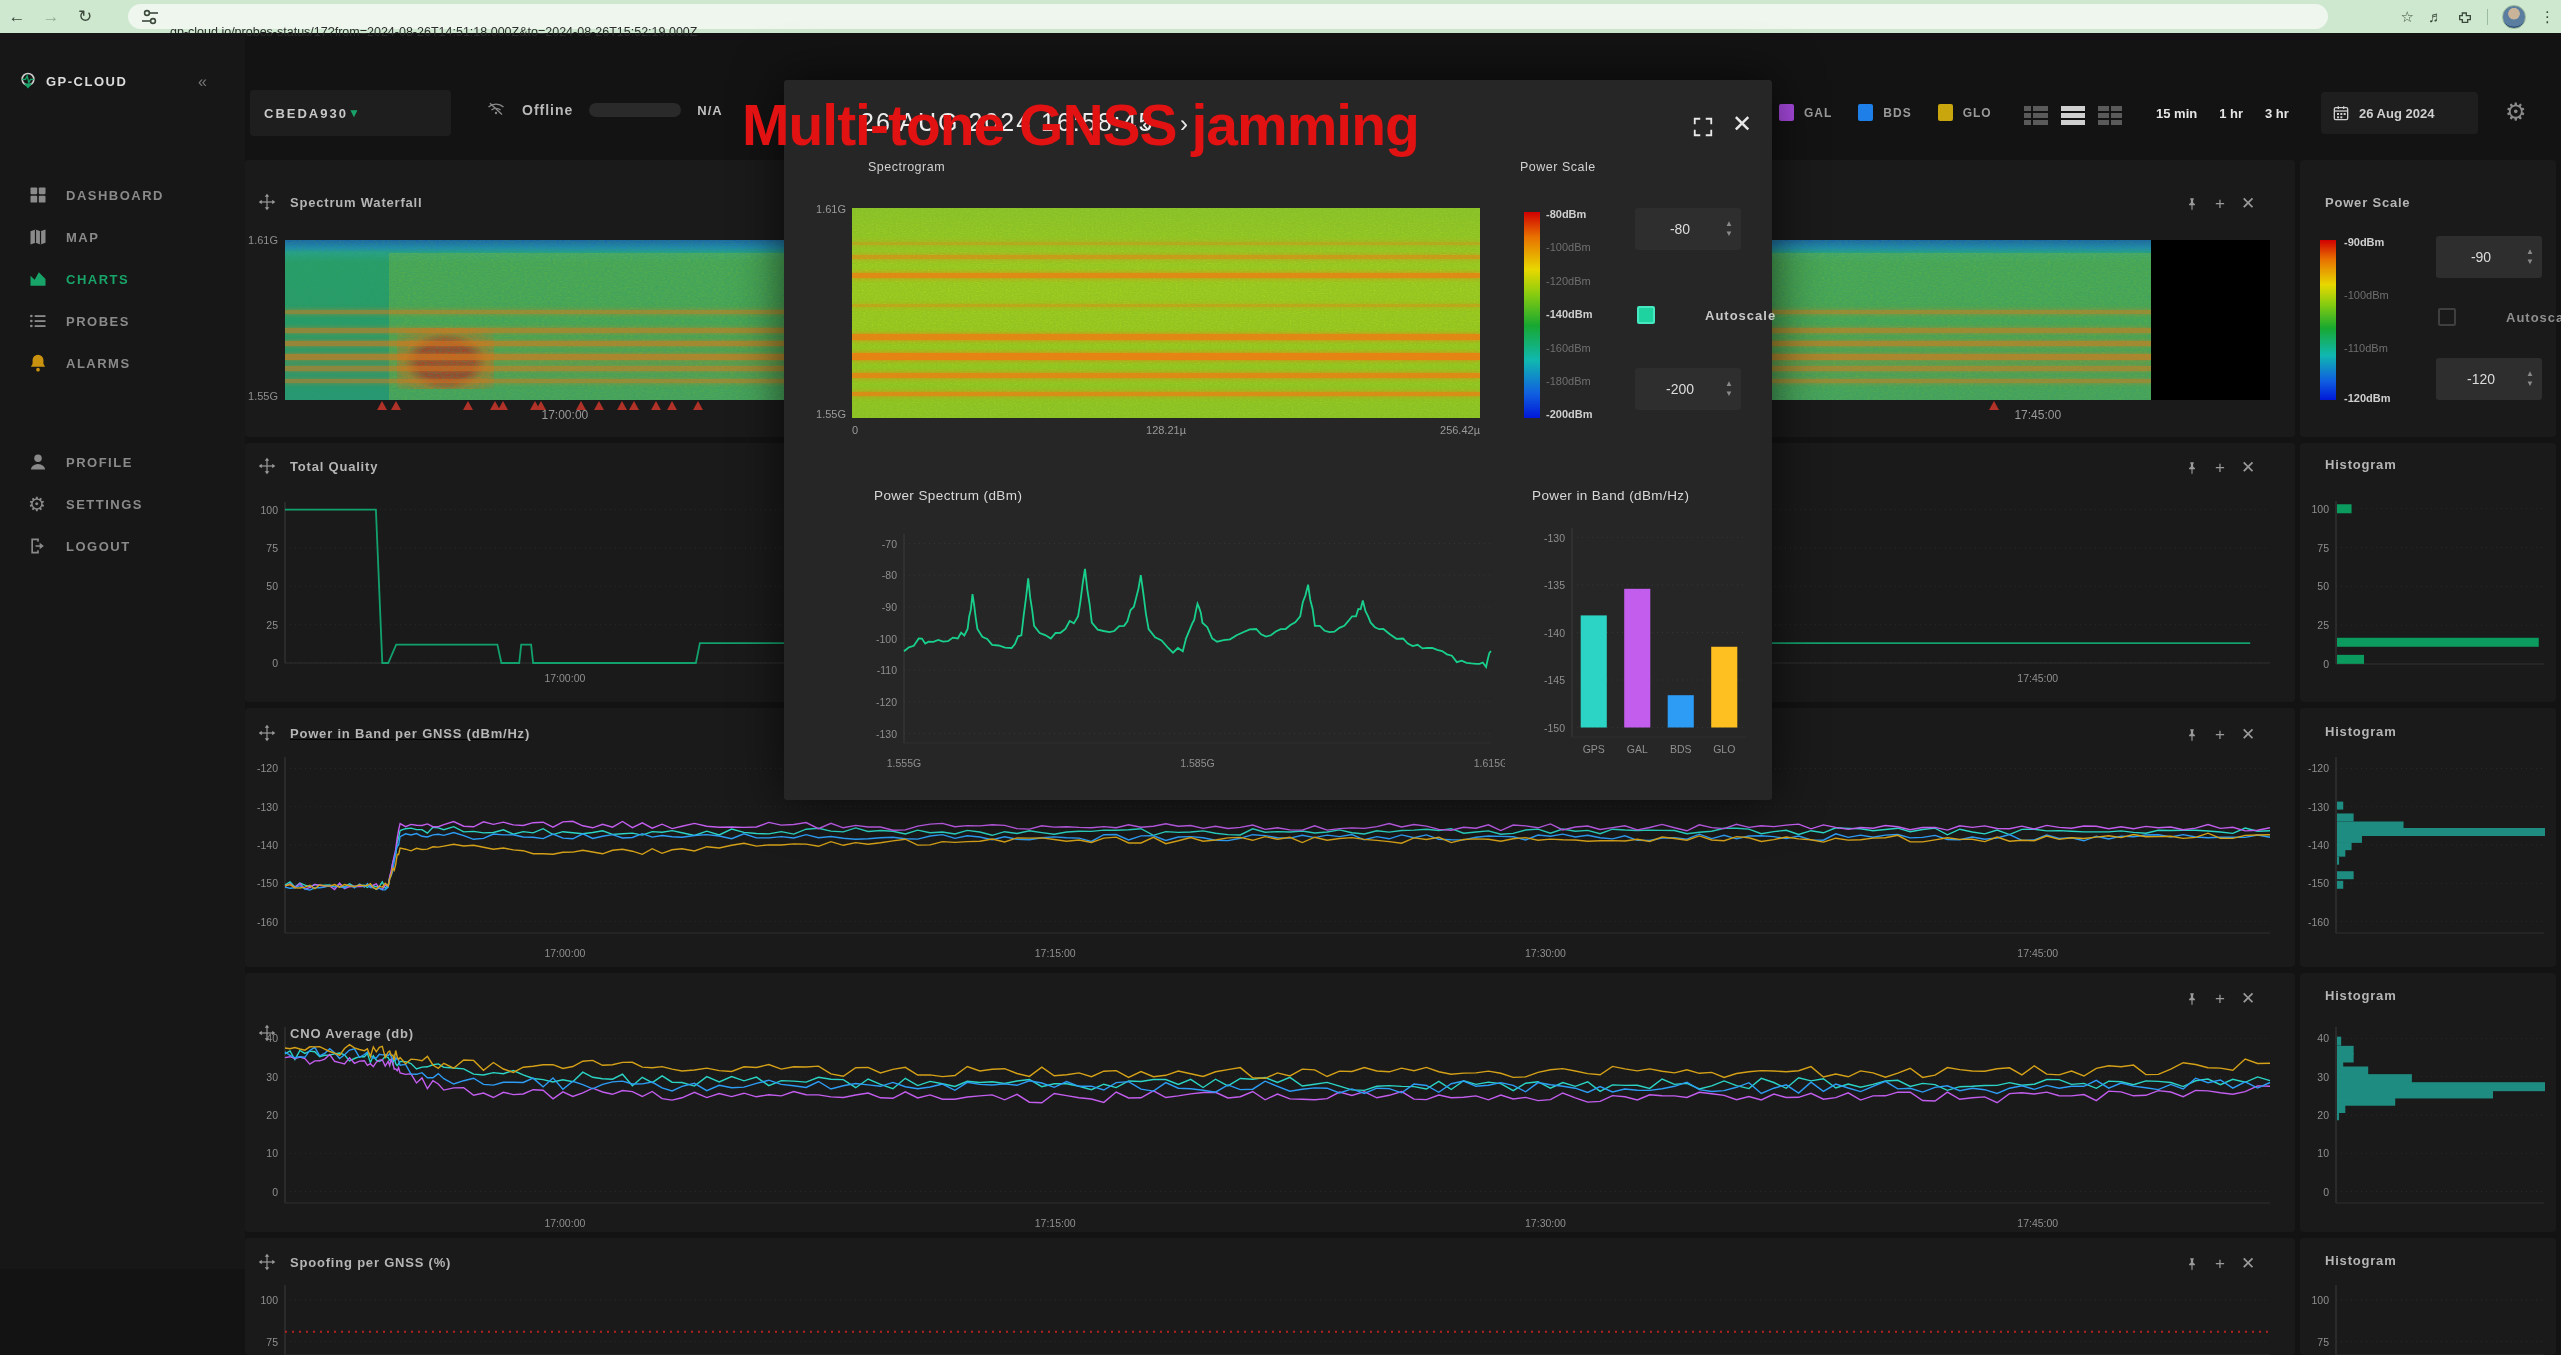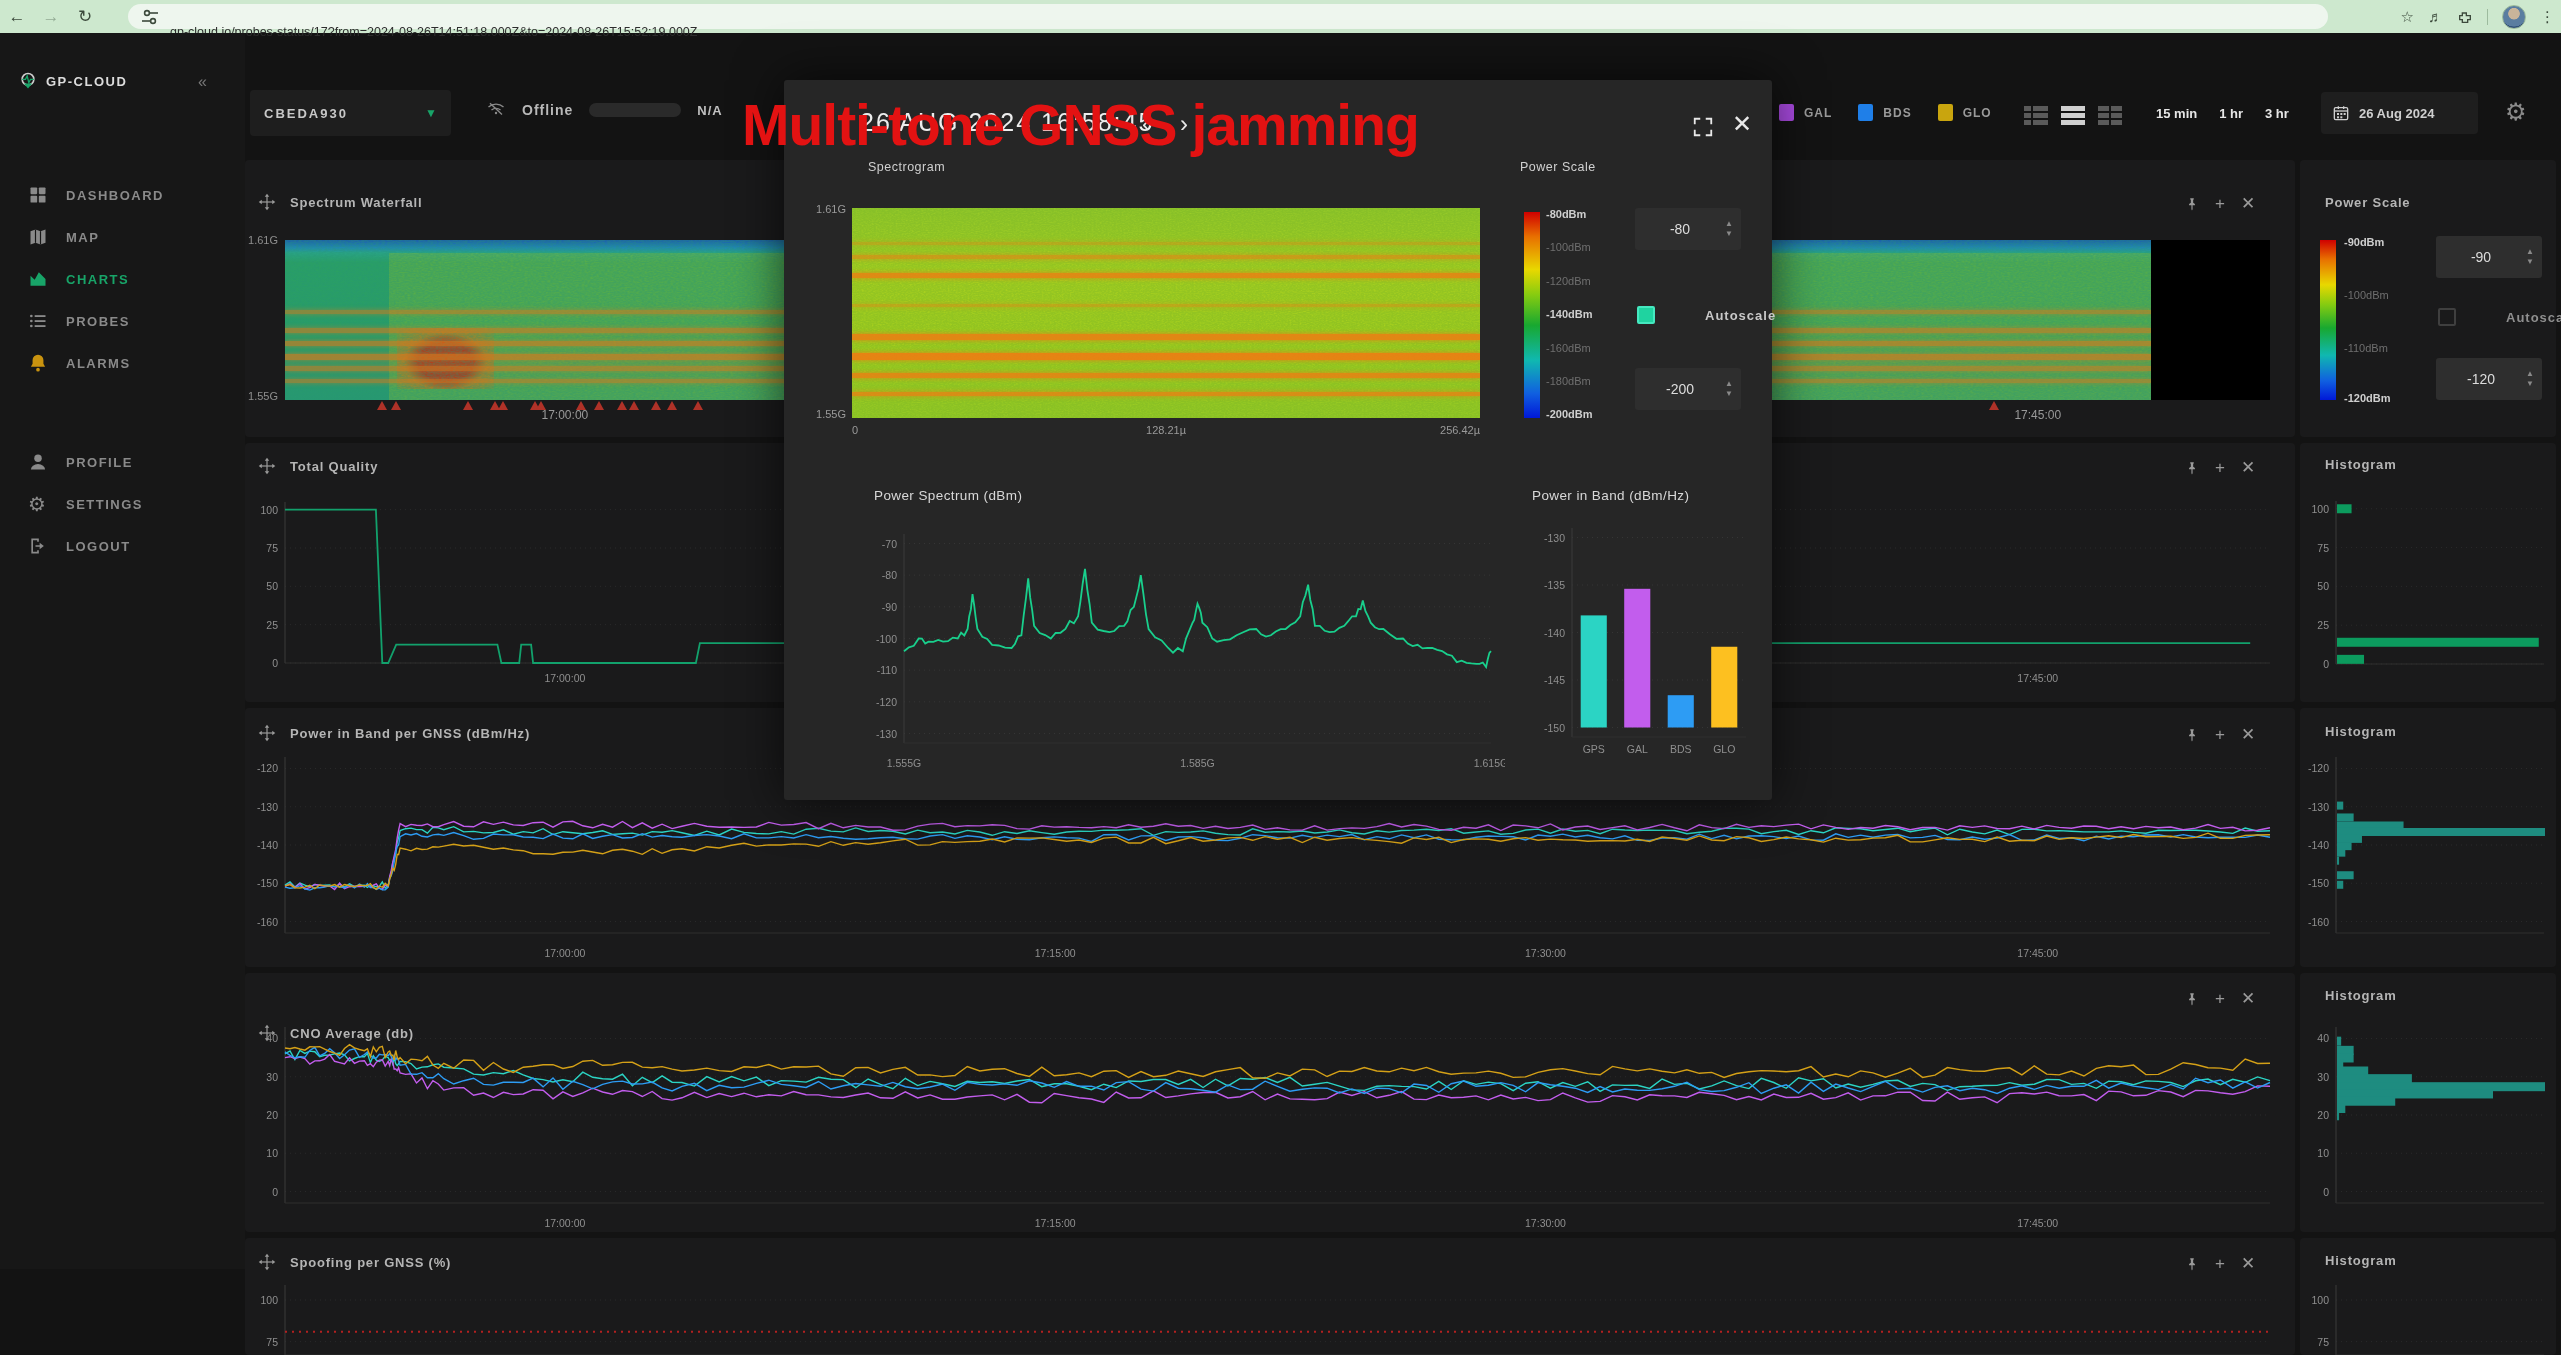--- a/index.html
+++ b/index.html
@@ -22,21 +22,21 @@
   .brand .bname{font-size:13px;font-weight:bold;letter-spacing:1.5px;color:#dcdcdc;}
   .collapse{position:absolute;right:38px;top:40px;color:#777;font-size:16px;cursor:pointer;}
   .nav{position:absolute;left:0;top:141px;width:245px;}
   .nav-item{height:42px;display:flex;align-items:center;gap:18px;padding-left:28px;cursor:pointer;}
   .nav-item .lbl{font-size:13px;font-weight:bold;letter-spacing:1.5px;color:#8a8a8a;}
   .nav-item.active .lbl{color:#18a468;}
   .nav2{position:absolute;left:0;top:408px;width:245px;}
   .icon20{width:20px;height:20px;flex:0 0 20px;}
   
   .select{position:absolute;left:250px;top:90px;width:201px;height:46px;background:#1e1e1e;border-radius:4px;
-    display:flex;align-items:center;justify-content:space-between;padding:0 14px;box-sizing:border-box;cursor:pointer;}
+    display:flex;align-items:center;justify-content:flex-start;padding:0 14px;box-sizing:border-box;cursor:pointer;}
   .select .sval{font-size:13px;letter-spacing:2px;color:#c8c8c8;font-weight:bold;}
   .select .caret{color:#18a468;font-size:12px;}
   .status{position:absolute;left:486px;top:101px;display:flex;align-items:center;gap:16px;}
   .status .stxt{font-size:14px;font-weight:bold;letter-spacing:1px;color:#b9b9b9;}
   .pill{width:92px;height:14px;border-radius:7px;background:#2a2a2a;}
   .na{font-size:13px;font-weight:bold;color:#c0c0c0;letter-spacing:1px;}
   .legend{position:absolute;left:1779px;top:104px;display:flex;align-items:center;gap:26px;}
   .chip{display:flex;align-items:center;gap:10px;cursor:pointer;}
   .chip .sw{width:15px;height:17px;border-radius:2px;}
   .chip .cl{font-size:12px;font-weight:bold;letter-spacing:1px;color:#9a9a9a;}
@@ -412,21 +412,21 @@
         <line x1="36" y1="172" x2="244" y2="172" stroke="rgba(255,255,255,0.07)" stroke-dasharray="1 4"></line>
         <text x="29" y="176" text-anchor="end" class="tick">0</text>
         <line x1="36" y1="9" x2="36" y2="172" stroke="#3a3a3a"></line>
         <line x1="36" y1="172" x2="244" y2="172" stroke="#2e2e2e"></line>
         <rect x="37" y="12.261904761904763" width="14.560000000000002" height="9" fill="#0c9b5e"></rect>
         <rect x="37" y="145.76666666666668" width="201.76" height="9" fill="#0c9b5e"></rect>
         <rect x="37" y="162.84285714285713" width="27.04" height="9" fill="#0c9b5e"></rect>
       </svg></div>
 
   <div class="card" style="left:245px;top:708px;width:2050px;height:259px;"></div>
-  <div class="ctitle" style="left:258px;top:724px;">
+  <div class="ctitle" style="left:258px;top:724px;text-decoration:underline;">
     <svg width="18" height="18" viewBox="0 0 24 24">
       <path d="M12 1l3 4h-6zM12 23l3-4h-6zM1 12l4-3v6zM23 12l-4-3v6z" fill="#9a9a9a"></path>
       <line x1="12" y1="4" x2="12" y2="20" stroke="#9a9a9a" stroke-width="1.6"></line>
       <line x1="4" y1="12" x2="20" y2="12" stroke="#9a9a9a" stroke-width="1.6"></line>
     </svg>
     <span class="t">Power in Band per GNSS (dBm/Hz)</span>
   </div>
   <div class="cicons" style="left:2185px;top:724px;">
     <svg width="14" height="16" viewBox="0 0 24 24">
         <path d="M9 2h6v2l-1 1v5l3 2v2h-4v7l-1 2-1-2v-7H7v-2l3-2V5L9 4z" fill="#9a9a9a"></path>

